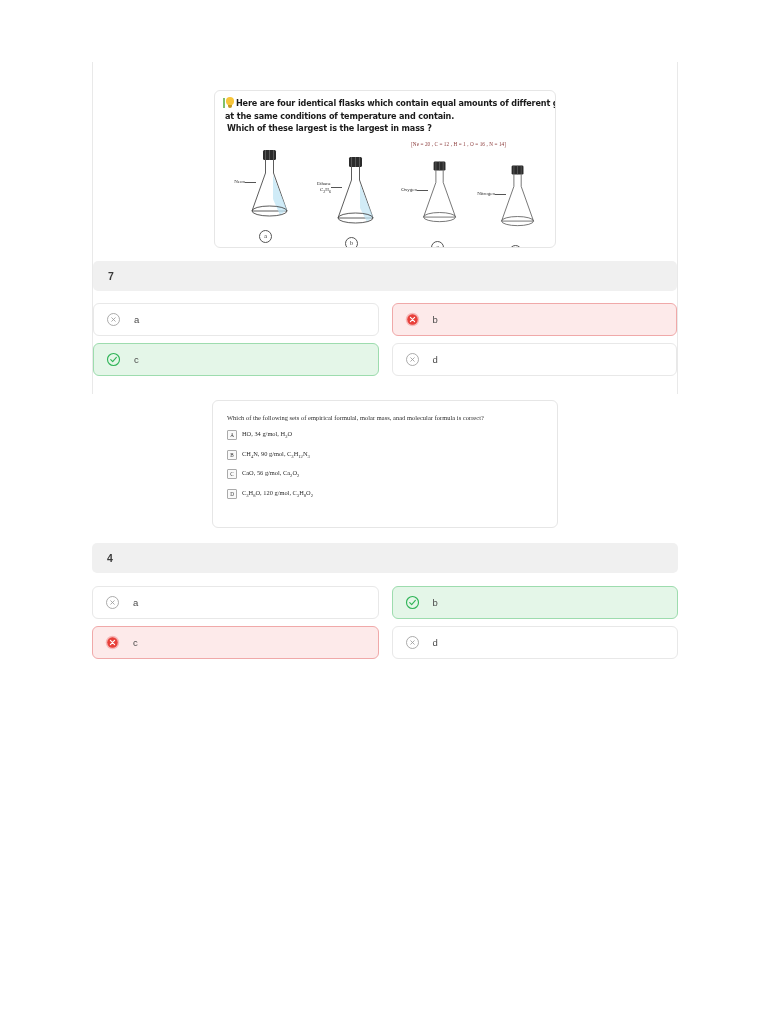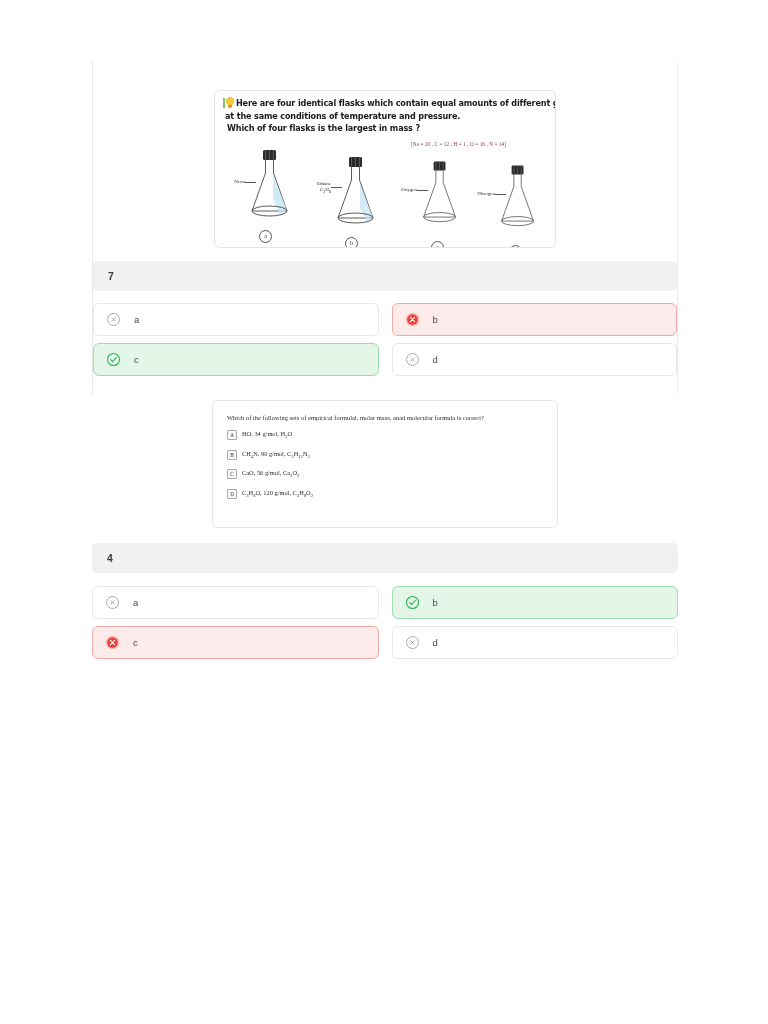--- a/index.html
+++ b/index.html
@@ -278,22 +278,22 @@
 
   <div class="img-card card-one">
 
     <div class="hw-wrap">
       <div class="bulb">
         <div class="ray"></div>
         <div class="glass"></div>
         <div class="base"></div>
       </div>
       <div class="hw-line l1">Here are four identical flasks which contain equal amounts of different gases</div>
-      <div class="hw-line l2">at the same conditions of temperature and pressure.</div>
-      <div class="hw-line l3">Which of four flasks is the largest in mass ?</div>
+      <div class="hw-line l2">at the same conditions of temperature and contain.</div>
+      <div class="hw-line l3">Which of these largest is the largest in mass ?</div>
     </div>
 
     <div class="masses">[Ne = 20 , C = 12 , H = 1 , O = 16 , N = 14]</div>
 
     <div class="flasks">
 
       <div class="flask-unit f-a">
         <svg class="flask-svg" width="46" height="80" viewBox="0 0 46 80">
           <rect x="16" y="1" width="13" height="10" rx="1.5" fill="#2b2b2b"></rect>
           <line x1="18.5" y1="1" x2="18.5" y2="11" stroke="#777" stroke-width="0.6"></line>

